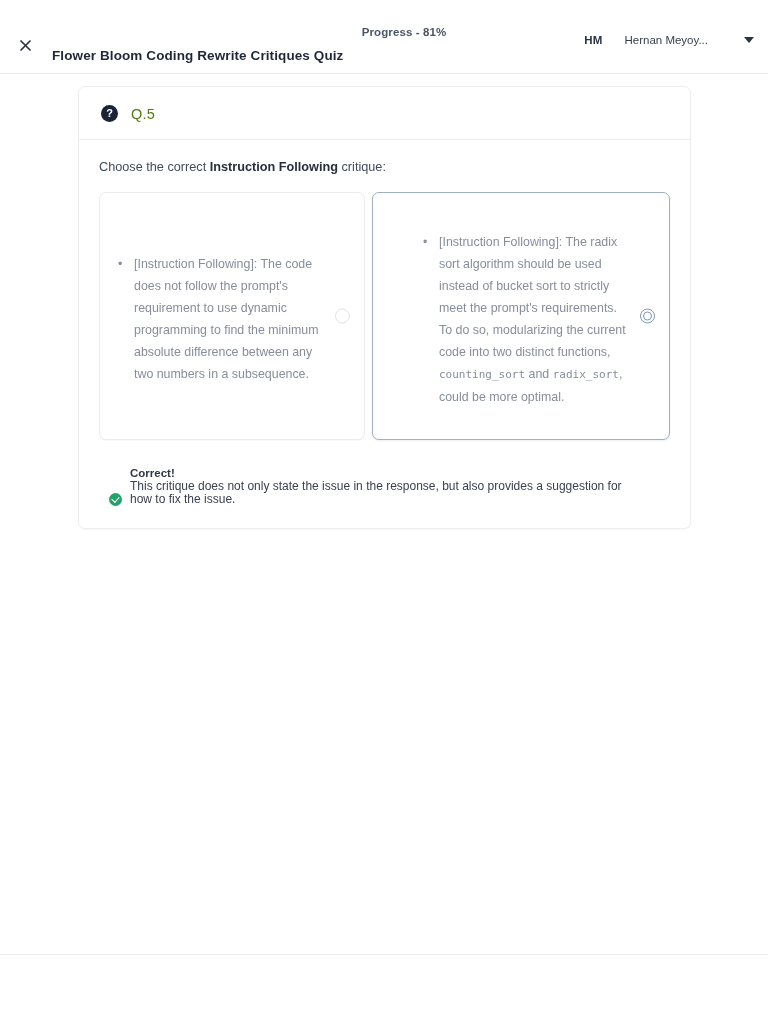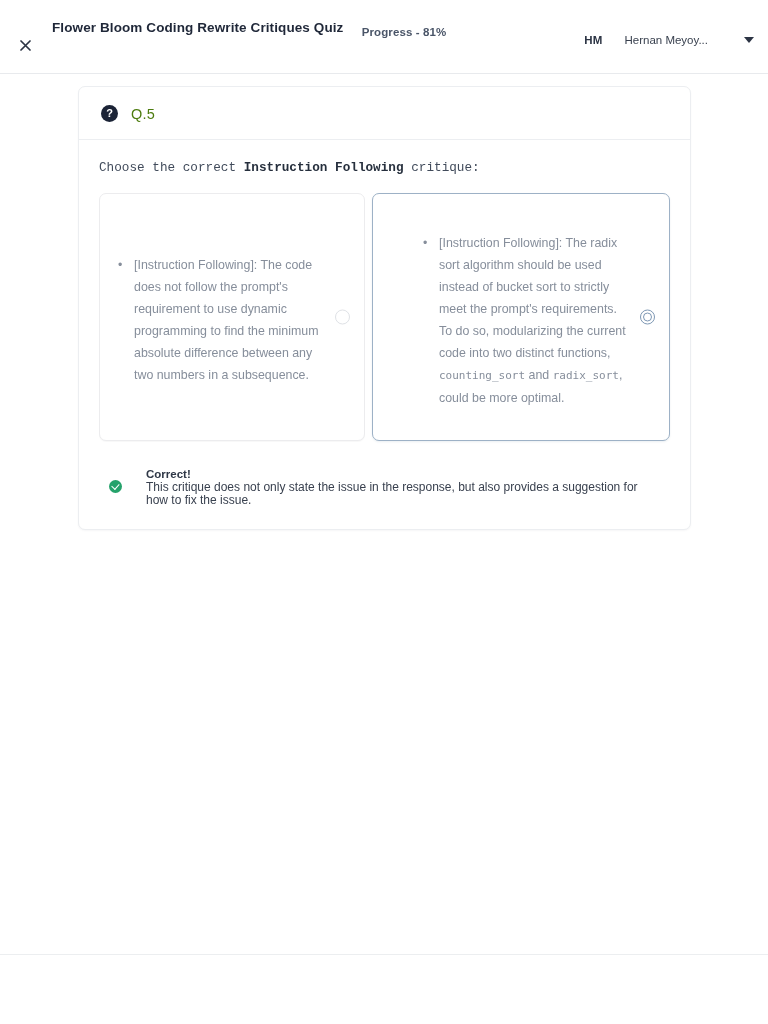--- a/index.html
+++ b/index.html
@@ -37,21 +37,21 @@
     display: flex;
     align-items: center;
     justify-content: center;
     cursor: pointer;
   }
   .close-btn svg { display: block; }
 
   .quiz-title {
     position: absolute;
     left: 52px;
-    top: 20px;
+    top: 48px;
     font-size: 13.5px;
     font-weight: bold;
     color: #1f2738;
     letter-spacing: 0.1px;
     white-space: nowrap;
   }
 
   .progress-label {
     position: absolute;
     left: 0;
@@ -133,21 +133,20 @@
     letter-spacing: 0.2px;
   }
 
   .q-body { padding: 20px 20px 22px 20px; }
 
   .q-prompt {
     font-size: 12.7px;
     color: #414b5b;
     margin: 0 0 18px 0;
     padding-left: 0;
-    font-family: Liberation Mono, monospace;
   }
   .q-prompt b { color: #262f3d; font-weight: bold; }
 
   
   .options {
     display: flex;
     gap: 7px;
     align-items: stretch;
   }
   .option {
@@ -217,22 +216,22 @@
     content: "";
     width: 7px;
     height: 7px;
     border-radius: 50%;
     border: 1.5px solid #7e98b4;
   }
 
   
   .feedback {
     display: flex;
-    align-items: flex-start;
-    gap: 24px;
+    align-items: flex-end;
+    gap: 8px;
     margin-top: 27px;
     padding: 0 6px 0 10px;
   }
   .check-icon {
     flex: 0 0 auto;
     width: 13px;
     height: 13px;
     border-radius: 50%;
     background: #25a26b;
     position: relative;

